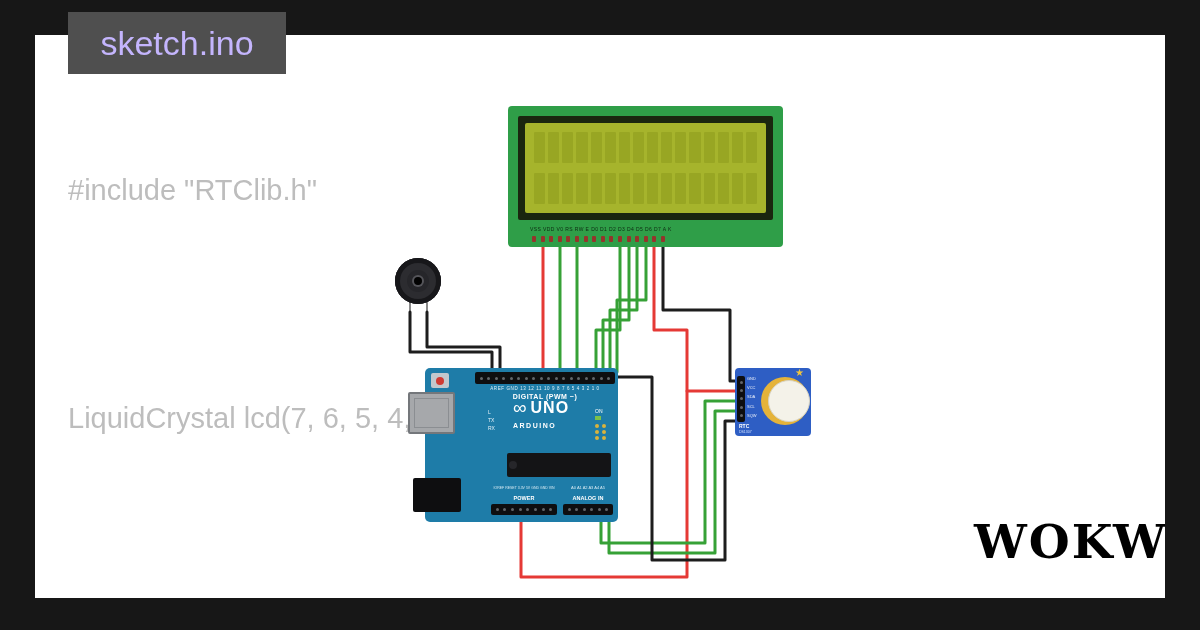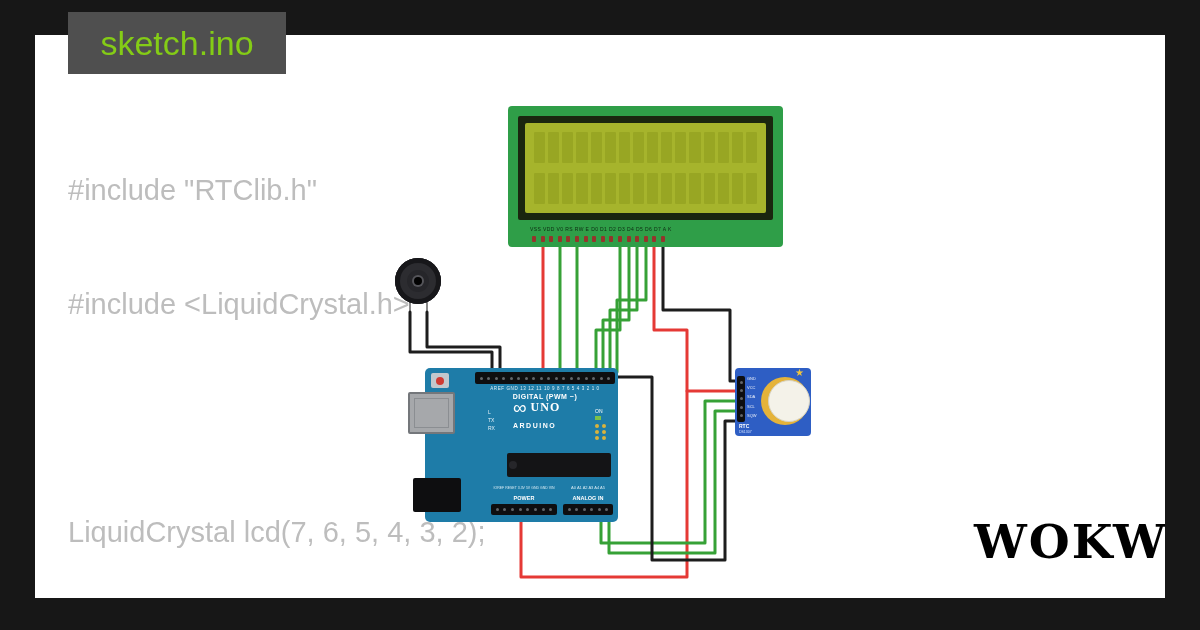--- a/index.html
+++ b/index.html
@@ -11,21 +11,21 @@
   }
   
   .sheet { position:absolute; left:35px; top:35px; width:1130px; height:563px; background:#ffffff; z-index:1; }
   .bar { position:absolute; background:#171717; z-index:8; }
   .bar-top    { left:0; top:0; width:1200px; height:35px; }
   .bar-bottom { left:0; top:598px; width:1200px; height:32px; }
   .bar-left   { left:0; top:0; width:35px; height:630px; }
   .bar-right  { left:1165px; top:0; width:35px; height:630px; }
   .tab { position:absolute; left:68px; top:12px; width:218px; height:62px; background:#4f4f4f; z-index:9;
          display:flex; align-items:center; justify-content:center; }
-  .tab-label { font-size:34px; color:#84cc16; }
+  .tab-label { font-size:34px; color:#c4b5fd; }
   
   .code { position:absolute; left:68px; top:100px; z-index:2; color:#bdbdbd; font-size:29px; white-space:pre; }
   .code-line { height:48px; line-height:48px; white-space:pre; }
   
   .logo { position:absolute; left:974px; top:514px; z-index:2; color:#000;
           font-family:"DejaVu Serif", serif; font-weight:700; font-size:47px; letter-spacing:2px; }
   
   .wires { position:absolute; left:0; top:0; z-index:3; pointer-events:none; }
   
   .lcd { position:absolute; left:508px; top:106px; width:275px; height:141px; background:#2f9e48; border-radius:4px; z-index:4; }
@@ -57,21 +57,21 @@
   .hdr-power   { left:66px; top:136px; width:66px; height:11px; }
   .hdr-analog  { left:138px; top:136px; width:50px; height:11px; }
   .pin-hole { width:3px; height:3px; border-radius:50%; background:#63666a; }
   .lbl-digital-pins { position:absolute; left:50px; top:18px; width:140px; text-align:center; font-size:4.5px;
                       letter-spacing:.6px; color:#dff0f7; white-space:nowrap; }
   .lbl-digital { position:absolute; left:50px; top:25px; width:140px; text-align:center; font-size:7px;
                  font-weight:bold; letter-spacing:.5px; }
   .led-block { position:absolute; left:63px; top:40px; font-size:5px; line-height:8px; color:#e4f1f7; }
   .brand { position:absolute; left:88px; top:30px; display:flex; align-items:center; gap:4px; }
   .infinity { font-size:19px; line-height:19px; }
-  .model { font-size:12px; font-weight:bold; letter-spacing:1px;font-family:Liberation Serif, serif; }
+  .model { font-size:16px; font-weight:bold; letter-spacing:1px; }
   .brand-name { position:absolute; left:88px; top:54px; font-size:7px; font-weight:bold; letter-spacing:1.5px; }
   .on-block { position:absolute; left:170px; top:40px; font-size:5px; }
   .on-led { width:6px; height:4px; background:#7cc14a; margin-top:2px; }
   .icsp { position:absolute; left:170px; top:56px; display:grid; grid-template-columns:repeat(2,5px); gap:2px; }
   .icsp-dot { width:4px; height:4px; border-radius:50%; background:#d9b33c; }
   .ic { position:absolute; left:82px; top:85px; width:104px; height:24px; background:#141416; border-radius:2px; }
   .ic-notch { position:absolute; left:2px; top:8px; width:8px; height:8px; border-radius:50%; background:#26262a; }
   .lbl-power  { position:absolute; left:66px; top:127px; width:66px; text-align:center; font-size:5.5px; font-weight:bold; }
   .lbl-analog { position:absolute; left:138px; top:127px; width:50px; text-align:center; font-size:5.5px; font-weight:bold; }
   .lbl-power-pins  { position:absolute; left:64px; top:118px; width:70px; text-align:center; font-size:3.5px;
@@ -90,21 +90,20 @@
   .rtc-name { position:absolute; left:4px; top:56px; font-size:5px; font-weight:bold; color:#fff; line-height:5px; }
   .rtc-chip { position:absolute; left:4px; top:62px; font-size:3.5px; color:#cfe0ff; line-height:4px; }
 </style>
 </head>
 <body>
 
 <div class="sheet"></div>
 
 <div class="code">
   <div class="code-line">#include "RTClib.h"</div>
-  <div class="code-line">#include &lt;LiquidCrystal.h&gt;</div>
   <div class="code-line"></div>
   <div class="code-line">LiquidCrystal lcd(7, 6, 5, 4, 3, 2);</div>
   
   
   
   
   
   
 </div>
 

